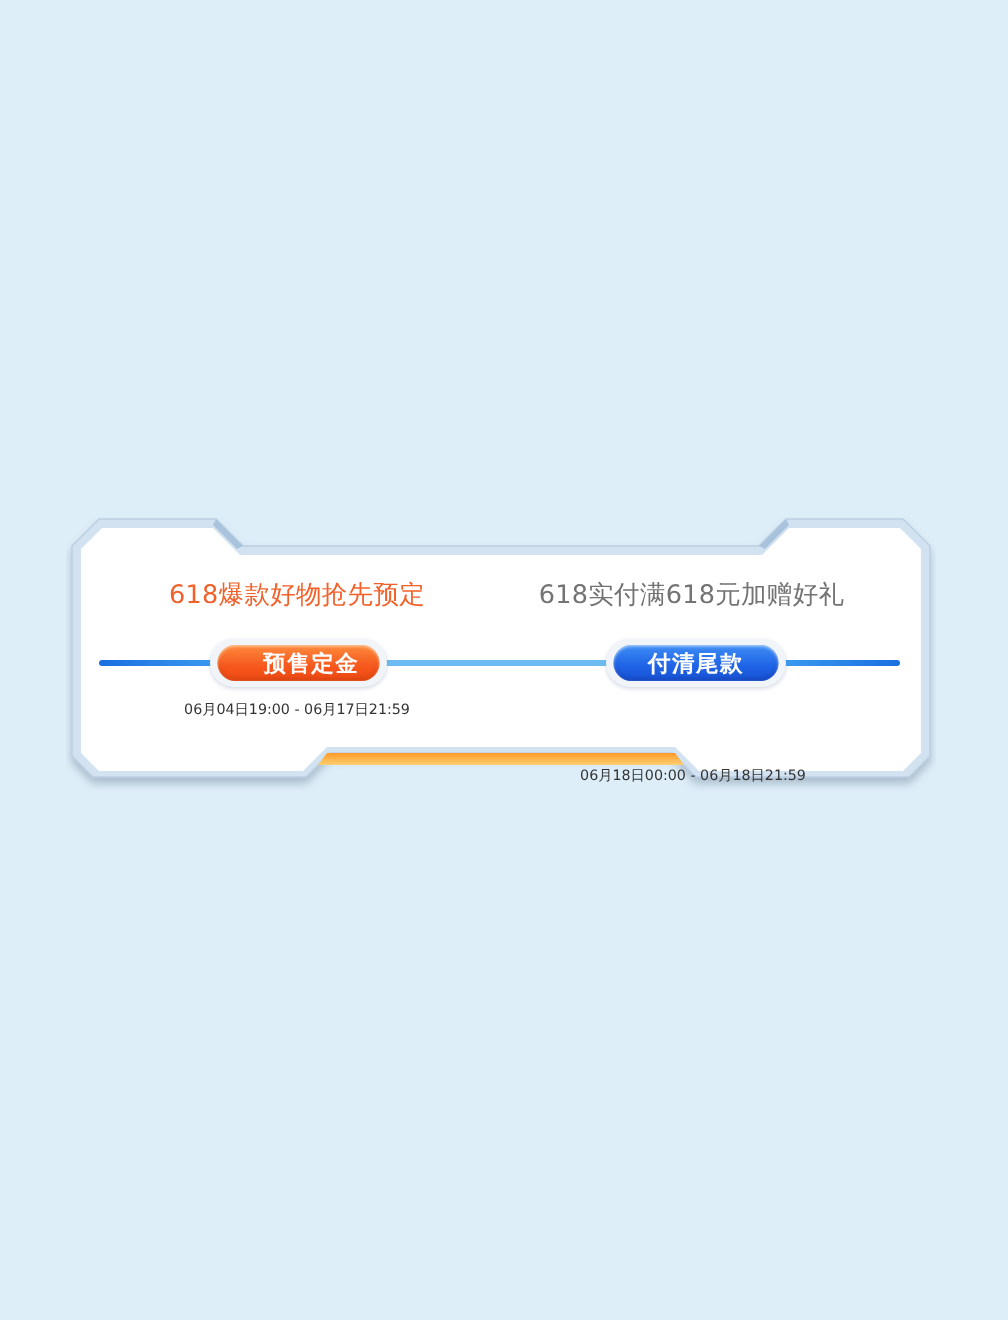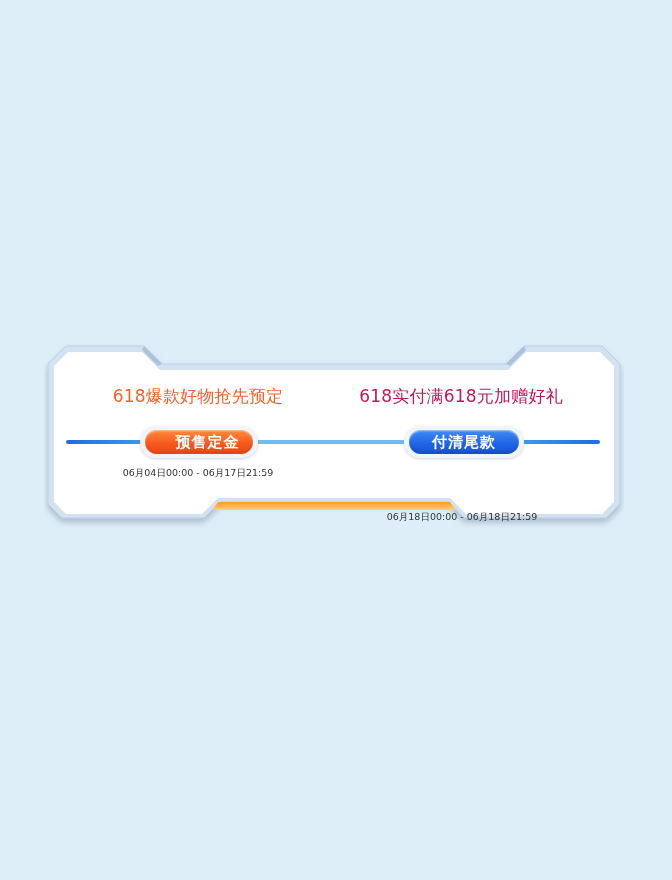--- a/index.html
+++ b/index.html
@@ -12,21 +12,21 @@
     }
     .panel-wrap {
       position: absolute; left: 44px; top: 344px; width: 580px; height: 190px;
     }
     .panel-svg { position: absolute; left: 0; top: 0; }
     .stage-title {
       position: absolute; top: 385px; font-size: 17px; font-weight: normal;
       white-space: nowrap; letter-spacing: 0.2px; transform: translateX(-50%);
     }
     .stage-title.left { left: 198px; color: #f2612a; }
-    .stage-title.right { left: 461px; color: #be185d; }
+    .stage-title.right { left: 461px; color: #737373; }
     .timeline {
       position: absolute; top: 440px; height: 4px; border-radius: 2px;
     }
     .tl-a { left: 66px; width: 80px; background: linear-gradient(90deg,#1a6fe0,#3a9af0); }
     .tl-b { left: 256px; width: 152px; background: #6cbcf3; height: 4px; }
     .tl-c { left: 522px; width: 78px; background: linear-gradient(90deg,#3a9af0,#1a6fe0); }
     .pill-ring {
       position: absolute; top: 426px; height: 32px; border-radius: 16px;
       background: #f1f4f8;
       box-shadow: 0 1px 3px rgba(120,140,170,0.35);
@@ -88,14 +88,14 @@
 <div class="timeline tl-b"></div>
 <div class="timeline tl-c"></div>
 
 <div class="pill-ring left">
   <div class="pill orange">预售定金</div>
 </div>
 <div class="pill-ring right">
   <div class="pill blue">付清尾款</div>
 </div>
 
-<div class="stage-date left">06月04日00:00 - 06月17日21:59</div>
+<div class="stage-date left">06月04日19:00 - 06月17日21:59</div>
 <div class="stage-date right">06月18日00:00 - 06月18日21:59</div>
 
 </body></html>

